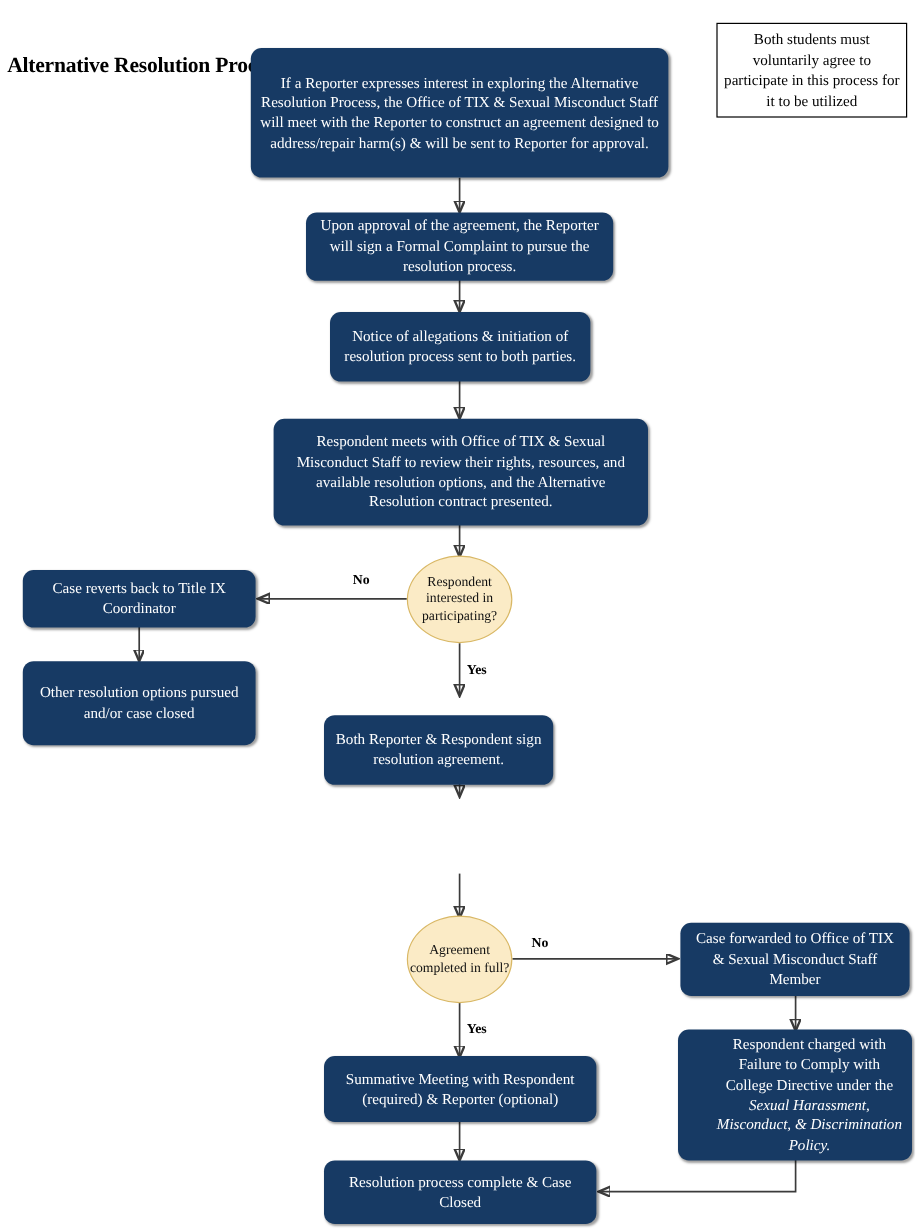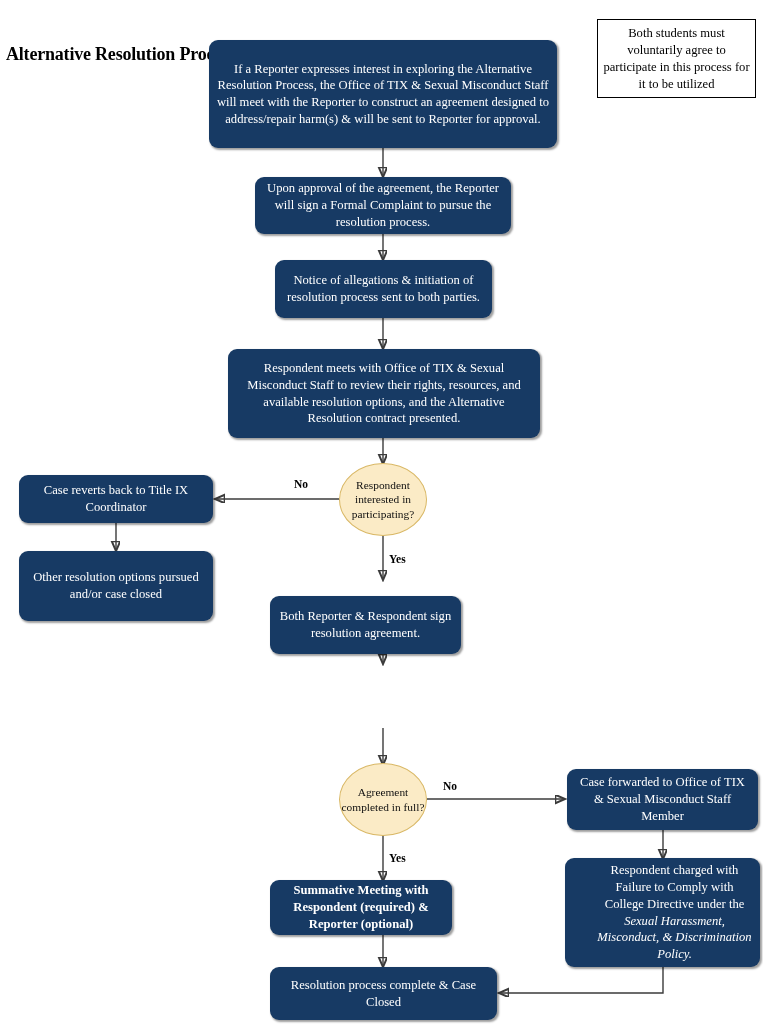--- a/index.html
+++ b/index.html
@@ -169,21 +169,21 @@
   </div>
 
   <div class="node pbox" style="left:567px; top:769px; width:191px; height:61px;">
     <span>Case forwarded to Office of TIX &amp; Sexual Misconduct Staff Member</span>
   </div>
 
   <div class="node pbox" style="left:565px; top:858px; width:195px; height:109px;padding-left:31px;">
     <span><span>Respondent charged with Failure to Comply with College Directive under the </span><span class="ital">Sexual Harassment, Misconduct, &amp; Discrimination Policy.</span></span>
   </div>
 
-  <div class="node pbox" style="left:270px; top:880px; width:182px; height:55px;font-weight:bold;">
+  <div class="node pbox" style="left:270px; top:880px; width:227px; height:55px;">
     <span>Summative Meeting with Respondent (required) &amp; Reporter (optional)</span>
   </div>
 
   <div class="node pbox" style="left:270px; top:967px; width:227px; height:53px;">
     <span>Resolution process complete &amp; Case Closed</span>
   </div>
 
   <div class="edge-label" style="left:294px; top:478px;">No</div>
   <div class="edge-label" style="left:389px; top:553px;">Yes</div>
   <div class="edge-label" style="left:443px; top:780px;">No</div>

